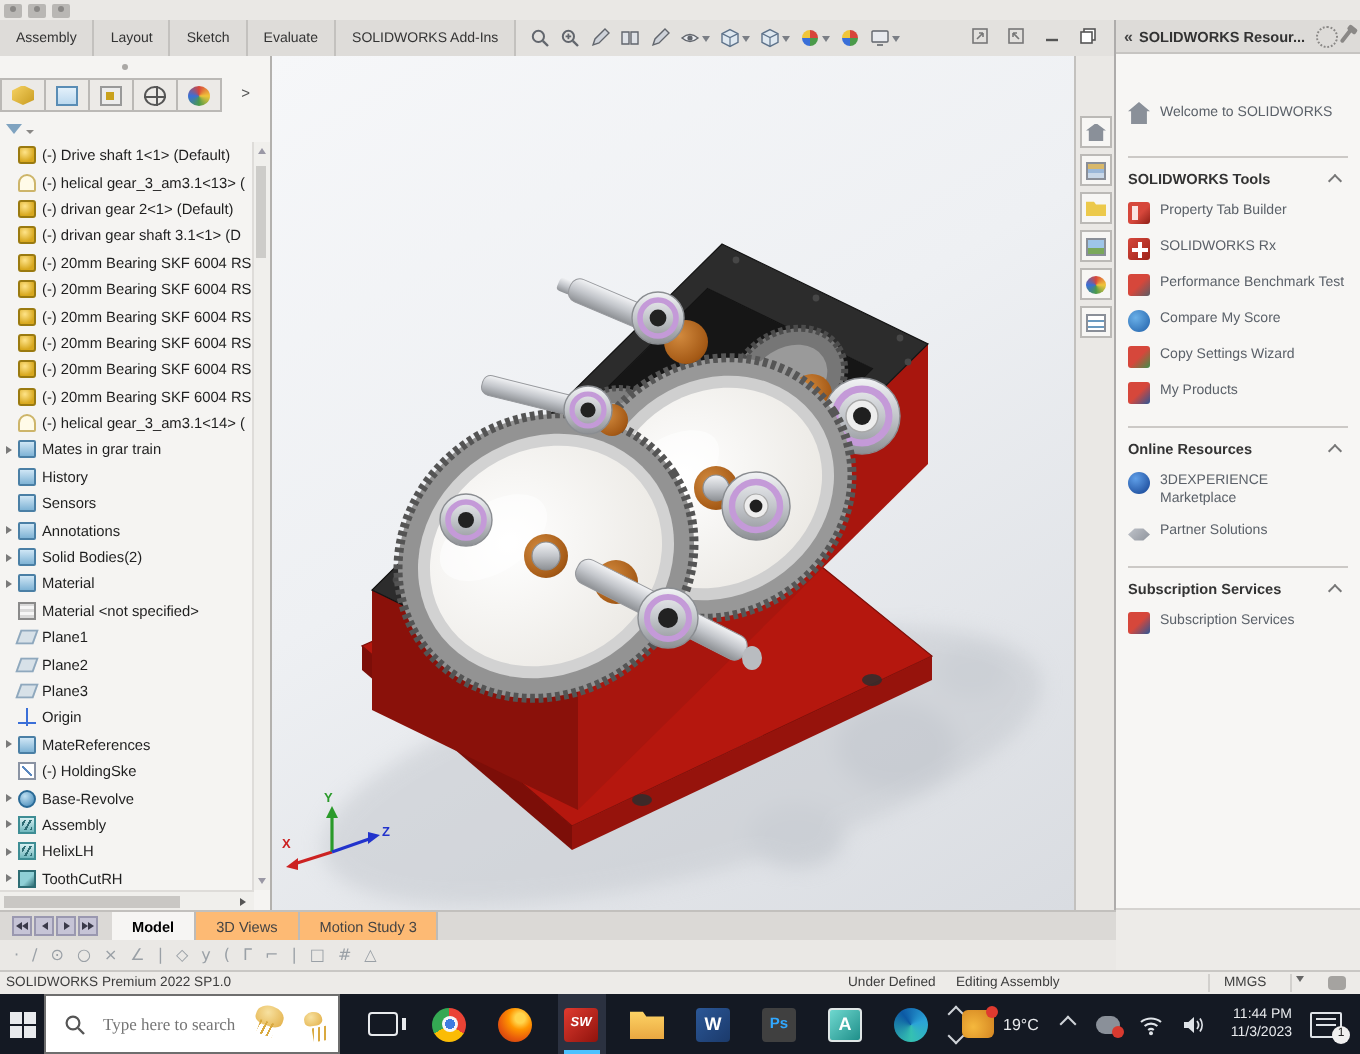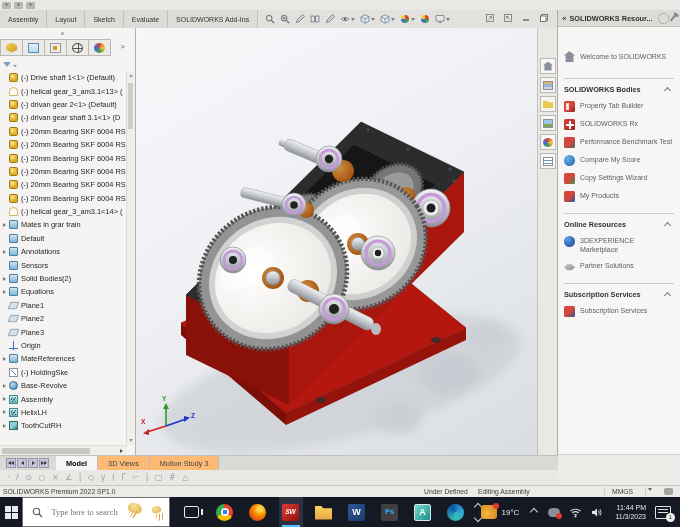--- a/index.html
+++ b/index.html
@@ -380,47 +380,52 @@
         <div class="trow">
           <span class="twbox">
             <span class="tw"></span>
           </span>
           <span class="tic tic-folder-mates"></span>
           <span class="tlabel">Mates in grar train</span>
         </div>
         <div class="trow">
           <span class="twbox"></span>
           <span class="tic tic-folder-history"></span>
-          <span class="tlabel">Default</span>
+          <span class="tlabel">History</span>
+        </div>
+        <div class="trow">
+          <span class="twbox"></span>
+          <span class="tic tic-folder-sensors"></span>
+          <span class="tlabel">Sensors</span>
         </div>
         <div class="trow">
           <span class="twbox">
             <span class="tw"></span>
           </span>
           <span class="tic tic-folder-annotations"></span>
           <span class="tlabel">Annotations</span>
         </div>
         <div class="trow">
-          <span class="twbox"></span>
-          <span class="tic tic-folder-sensors"></span>
-          <span class="tlabel">Sensors</span>
-        </div>
-        <div class="trow">
           <span class="twbox">
             <span class="tw"></span>
           </span>
           <span class="tic tic-folder-solid-bodies"></span>
           <span class="tlabel">Solid Bodies(2)</span>
         </div>
         <div class="trow">
           <span class="twbox">
             <span class="tw"></span>
           </span>
           <span class="tic tic-folder-equations"></span>
-          <span class="tlabel">Equations</span>
+          <span class="tlabel">Material</span>
+        </div>
+        <div class="trow">
+          <span class="twbox"></span>
+          <span class="tic tic-material"></span>
+          <span class="tlabel">Material &lt;not specified&gt;</span>
         </div>
         <div class="trow">
           <span class="twbox"></span>
           <span class="tic tic-plane"></span>
           <span class="tlabel">Plane1</span>
         </div>
         <div class="trow">
           <span class="twbox"></span>
           <span class="tic tic-plane"></span>
           <span class="tlabel">Plane2</span>
@@ -656,21 +661,21 @@
       <span class="pinic"></span>
     </div>
     <div id="pane-body">
       <div class="welcome">
         <span class="pi pi-home"></span>
         <span class="pilabel">Welcome to SOLIDWORKS</span>
       </div>
       <div id="pane-sections">
           <div class="psec">
             <div class="psech">
-              <span class="psecht">SOLIDWORKS Bodies</span>
+              <span class="psecht">SOLIDWORKS Tools</span>
               <span class="pchev"></span>
             </div>
             <div class="pitem">
               <span class="pi pi-ptb"></span>
               <span class="pilabel">Property Tab Builder</span>
             </div>
             <div class="pitem">
               <span class="pi pi-rx"></span>
               <span class="pilabel">SOLIDWORKS Rx</span>
             </div>

